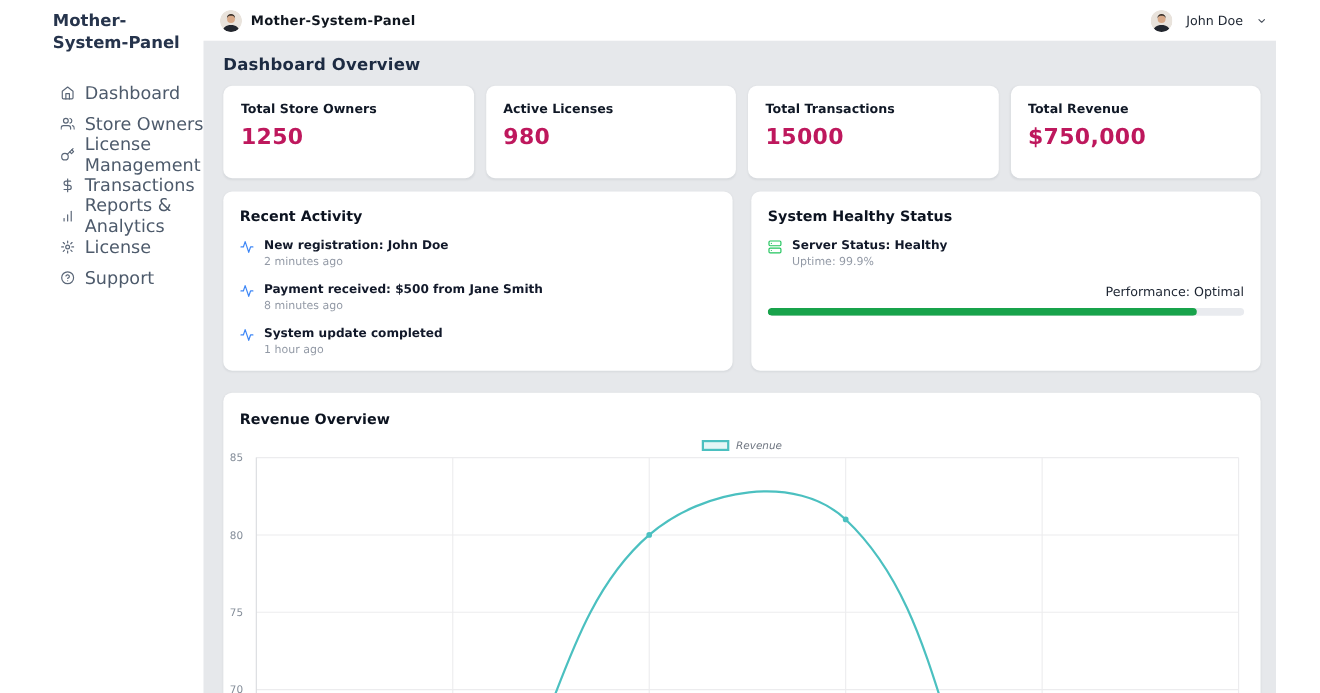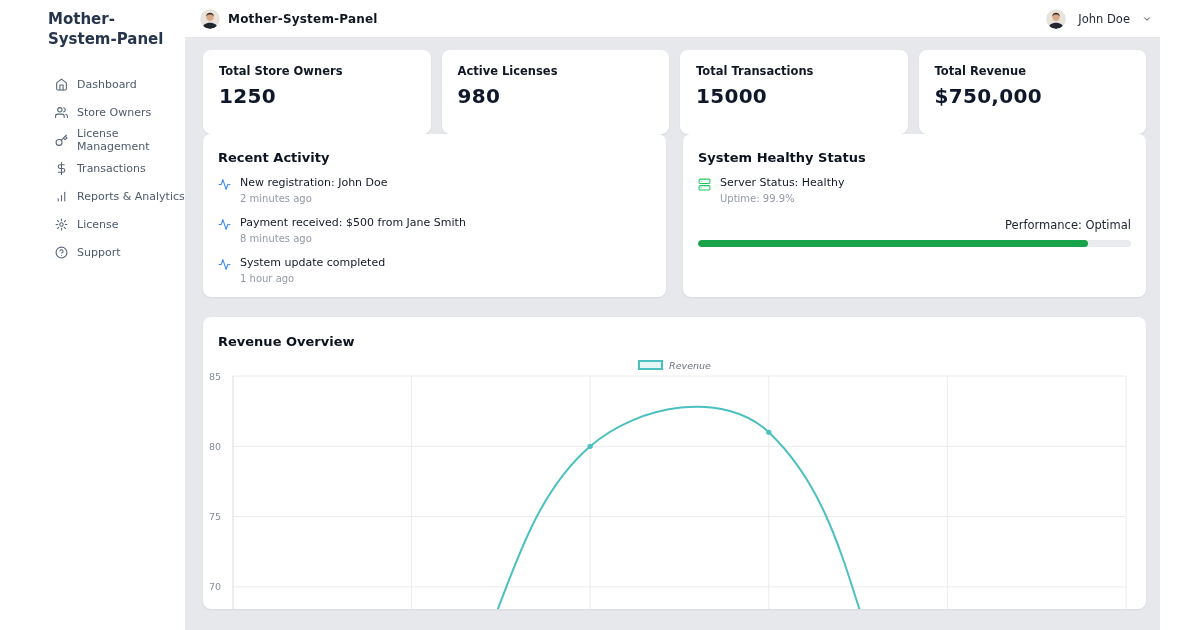--- a/index.html
+++ b/index.html
@@ -7,50 +7,50 @@
   body {
     width:1200px; height:630px; overflow:hidden; position:relative;
     background:#ffffff; font-family:"DejaVu Sans","Liberation Sans",sans-serif;
     -webkit-font-smoothing:antialiased;
   }
   
   .sidebar { position:absolute; left:0; top:0; width:185px; height:630px; background:#fff; }
   .logo { padding:9px 0 0 48px; font-size:15px; font-weight:700; color:#26344c; line-height:1.35; max-width:172px; width:172px; }
   .logo-inner { display:inline-block; max-width:124px; }
   .nav { position:absolute; top:70px; left:0; right:0; }
-  .nav-item { display:flex; align-items:center; gap:9px; height:28px; padding-left:55px; font-size:11px; color:#4d5a6b; cursor:pointer; }
+  .nav-item { display:flex; align-items:center; gap:9px; height:28px; padding-left:55px; font-size:16px; color:#4d5a6b; cursor:pointer; }
   .nav-item .icon { width:13px; height:13px; color:#5b6778; flex:none; display:flex; }
   .nav-item .icon svg { width:13px; height:13px; }
   
   .header { position:absolute; left:185px; right:0; top:0; height:37px; background:#fff;
             display:flex; align-items:center; justify-content:space-between; padding:0 48px 0 15px; }
   .header-left { display:flex; align-items:center; gap:8px; }
   .header-title { font-size:12px; font-weight:700; color:#10161f; letter-spacing:.2px; }
   .avatar { width:20px; height:20px; border-radius:50%; overflow:hidden; flex:none; display:flex; }
   .avatar svg { width:20px; height:20px; }
   .user-menu { display:flex; align-items:center; gap:12px; font-size:11.5px; color:#1c2430; cursor:pointer; }
   .chev { width:10px; height:10px; color:#444c58; display:flex; }
   
   .main { position:absolute; left:185px; top:37px; width:975px; bottom:0; background:#e6e8eb; padding:13px 14px 0 18px; }
   .page-title { margin:0 0 9px; font-size:15px; line-height:19px; font-weight:700; color:#1d2b42; letter-spacing:.2px; }
   .stats { display:grid; grid-template-columns:repeat(4,1fr); gap:11px; }
   .card { background:#fff; border-radius:8px; box-shadow:0 1px 2px rgba(15,23,42,.07); }
   .stat-card { padding:13px 16px; height:84px; }
   .stat-label { font-size:11.5px; font-weight:700; color:#101826; line-height:16px; }
-  .stat-value { font-size:20px; font-weight:700; color:#0f172a; line-height:26px; margin-top:4px; letter-spacing:.3px; }
-  .row2 { display:grid; grid-template-columns:1fr 1fr; gap:17px; }
+  .stat-value { font-size:20px; font-weight:700; color:#be185d; line-height:26px; margin-top:4px; letter-spacing:.3px; }
+  .row2 { display:grid; grid-template-columns:1fr 1fr; gap:17px; margin-top:12px; }
   .panel { padding:14px 15px; height:163px; }
   .panel-title { font-size:13px; font-weight:700; color:#0c1320; margin:2px 0 0; }
   .feed { margin-top:11px; }
   .feed-item { display:flex; align-items:flex-start; gap:9px; margin-bottom:12px; }
   .feed-item .icon { width:13px; height:13px; margin-top:2px; flex:none; display:flex; }
   .feed-item .icon svg { width:13px; height:13px; }
   .activity .icon { color:var(--accent-blue,#3e87f6); }
   .health .icon { color:var(--status-green,#22c55e); }
-  .fi-title { font-size:11px; font-weight:400; color:#12192a; line-height:13px; }
+  .fi-title { font-size:11px; font-weight:700; color:#12192a; line-height:13px; }
   .fi-time { font-size:10px; color:#939aa6; margin-top:4px; line-height:11px; }
   .perf-label { font-size:11.5px; color:#1b2330; margin-top:14px;text-align:right; }
   .progress-track { margin-top:8px; height:7px; border-radius:99px; background:#e9ebef; overflow:hidden; }
   .progress-fill { height:100%; border-radius:99px; background:var(--progress-green,#18a34b); }
   
   .chart-card { margin-top:20px; padding:15px 15px 0; height:292px; overflow:hidden; }
   .legend-row { display:flex; justify-content:center; align-items:center; gap:6px; margin-top:10px; height:12px;font-style:italic; }
   .legend-box { width:25px; height:10px; border:2px solid var(--chart-teal,#4bc0c0); background:rgba(75,192,192,.15); }
   .legend-label { font-size:9.5px; color:#6e7580; }
   svg.chart { display:block; margin-left:-12px; }
@@ -179,20 +179,21 @@
     <span>John Doe</span>
     <span class="chev">
       <svg viewBox="0 0 24 24" fill="none" stroke="currentColor" stroke-width="2.4" stroke-linecap="round" stroke-linejoin="round">
           <polyline points="6 9 12 15 18 9"></polyline>
         </svg>
     </span>
   </div>
 </header>
 
 <main class="main">
+  <h1 class="page-title">Dashboard Overview</h1>
 
   <div class="stats">
 
       <div class="card stat-card">
         <div class="stat-label">Total Store Owners</div>
         <div class="stat-value">1250</div>
       </div>
 
       <div class="card stat-card">
         <div class="stat-label">Active Licenses</div>

